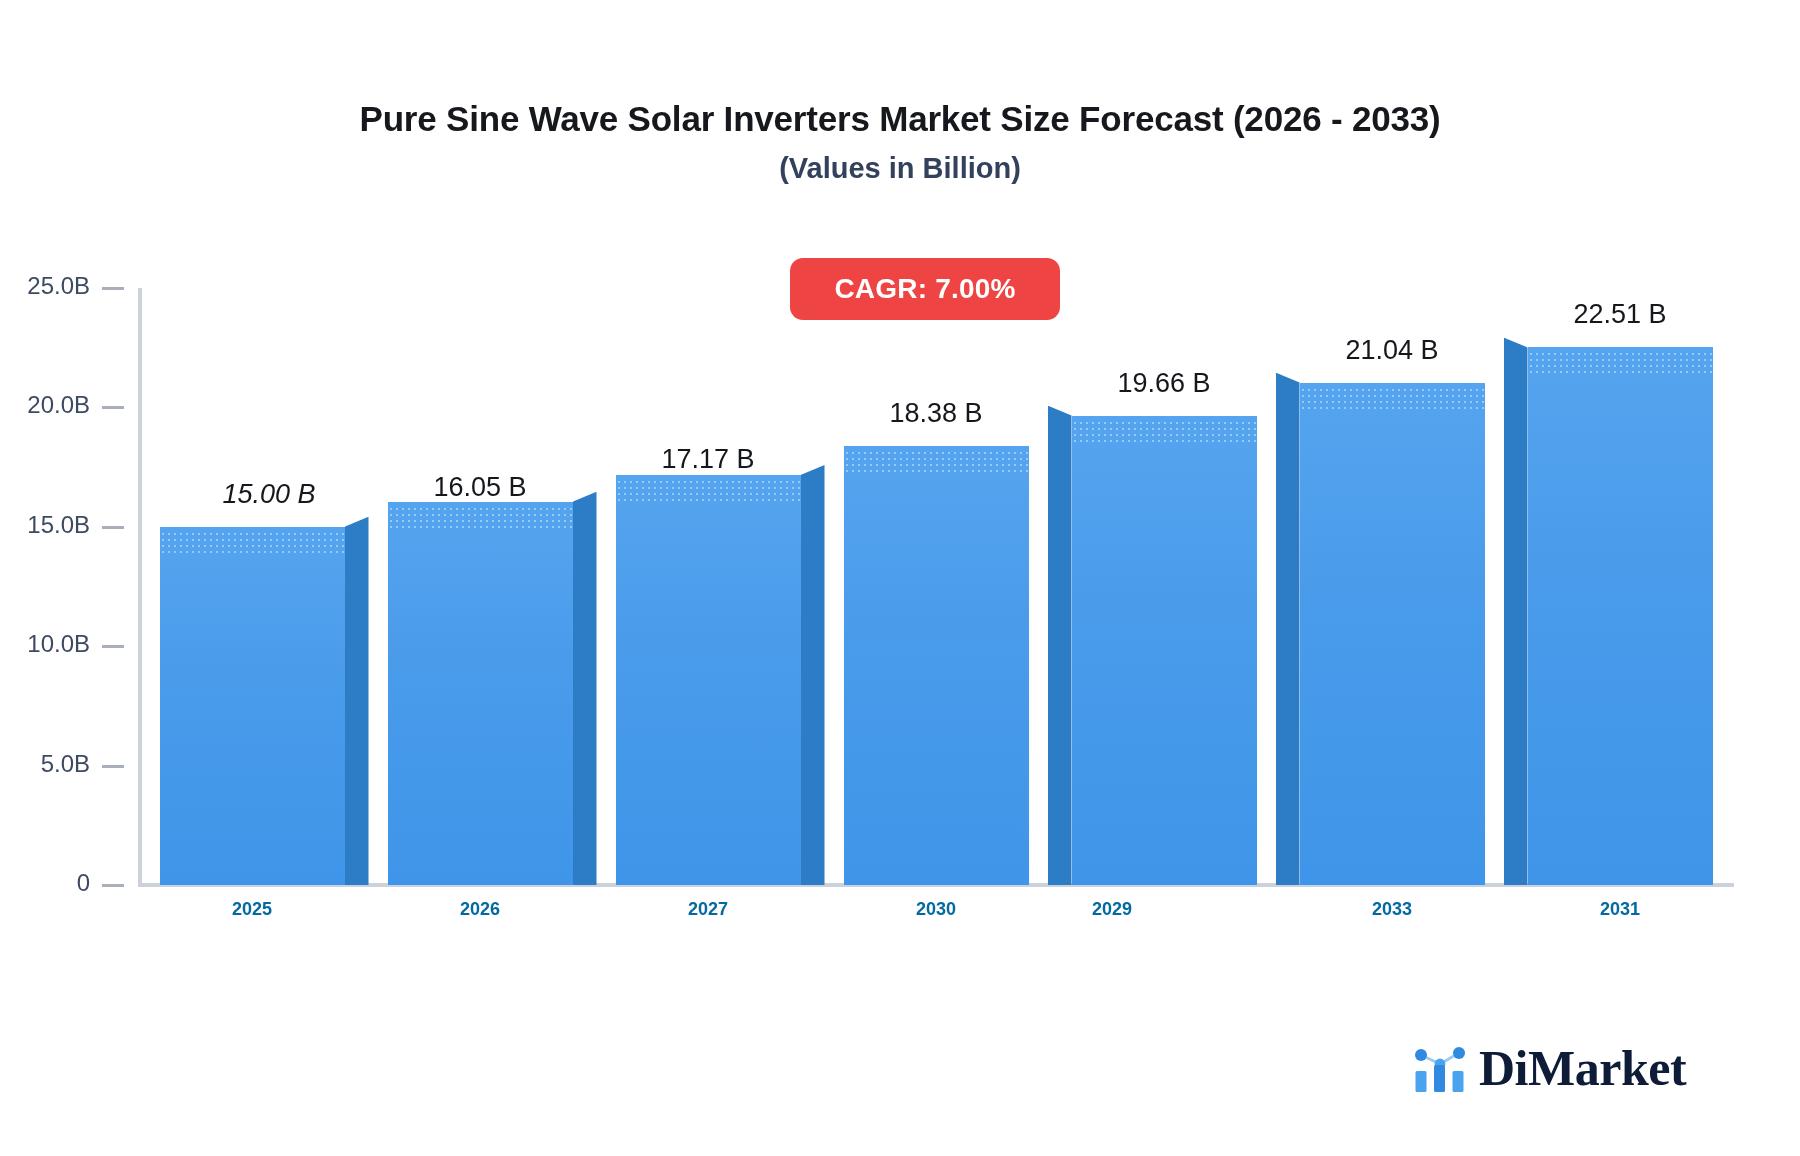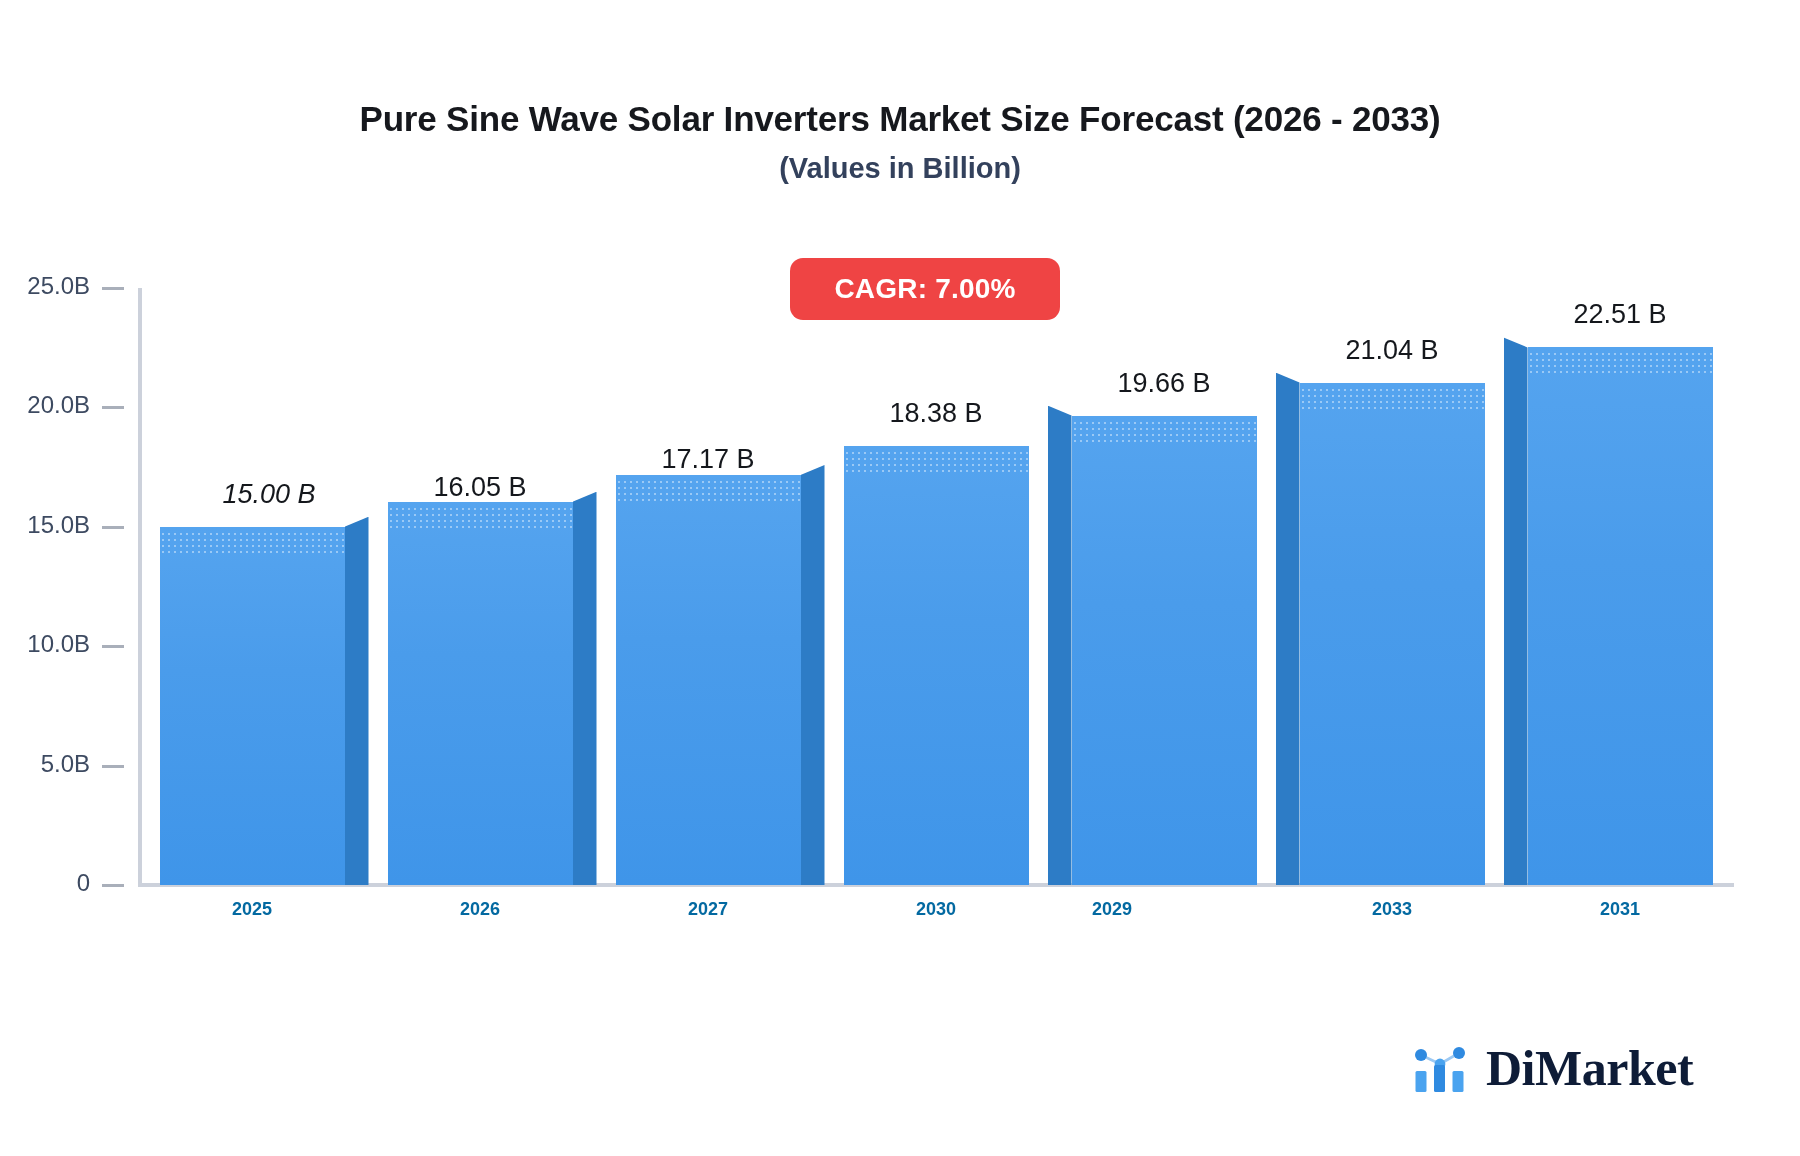--- a/index.html
+++ b/index.html
@@ -160,21 +160,21 @@
     white-space: nowrap;
   }
 
   
   .logo {
     position: absolute;
     left: 1412px;
     top: 1042px;
     display: flex;
     align-items: center;
-    gap: 18px;
+    gap: 11px;
   }
   .logo-mark { display: block; }
   .logo-text {
     font-family: "Liberation Serif", serif;
     font-size: 50px;
     font-weight: bold;
     color: #0e1c37;
     letter-spacing: -0.5px;
     line-height: 1;
   }

